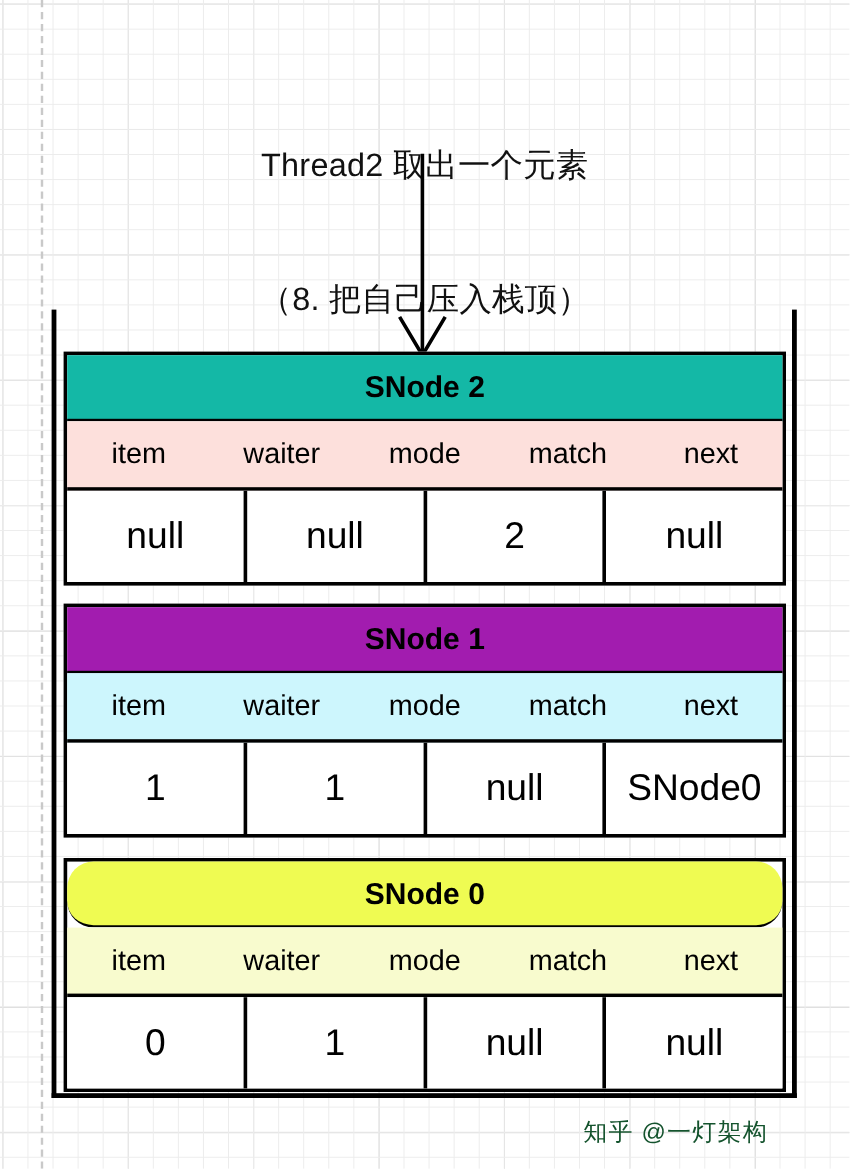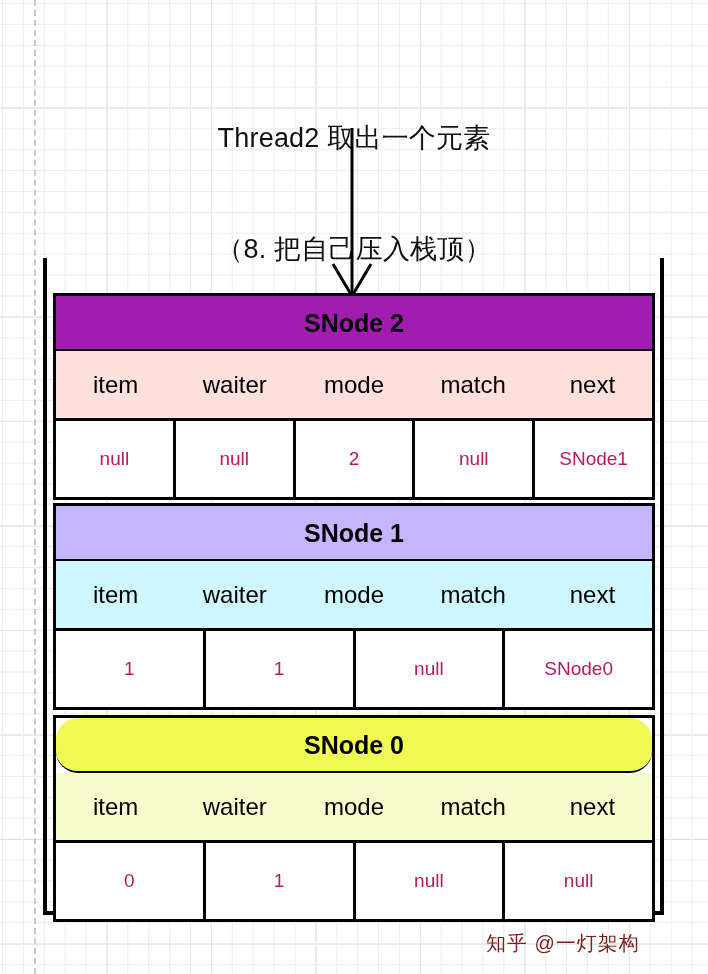--- a/index.html
+++ b/index.html
@@ -114,21 +114,21 @@
     line-height: 55px;
     text-align: center;
     font-size: 25px;
     font-weight: bold;
     color: #000000;
     border-bottom: 2px solid #000000;
     box-sizing: border-box;
   }
   .snode-fields {
     display: flex;
-    height: 70px;
+    height: 58px;
     box-sizing: border-box;
     border-bottom: 3px solid #000000;
   }
   .snode-fields .cell {
     flex: 1 1 0;
     display: flex;
     align-items: center;
     justify-content: center;
     font-size: 24px;
     color: #000000;
@@ -137,39 +137,39 @@
     display: flex;
     height: 76px;
     box-sizing: border-box;
     background: #ffffff;
   }
   .snode-values .cell {
     flex: 1 1 0;
     display: flex;
     align-items: center;
     justify-content: center;
-    font-size: 19px;
-    color: #be185d;
+    font-size: 31px;
+    color: #000000;
     border-right: 3px solid #000000;
     box-sizing: border-box;
   }
   .snode-values .cell:last-child { border-right: none; }
 
   
   #snode-2 { top: 35px; }
   #snode-1 { top: 245px; }
   #snode-0 { top: 457px; }
 
   
   #watermark {
     position: absolute;
     left: 486px;
     top: 930px;
     font-size: 20px;
-    color: #7f1d1d;
+    color: #14532d;
     letter-spacing: 1px;
     white-space: pre;
   }
 </style>
 </head>
 <body>
 
 <div id="grid-background"></div>
 <div id="margin-guide"></div>
 
@@ -182,39 +182,38 @@
   <line x1="30" y1="0" x2="30" y2="168" stroke="#000000" stroke-width="3"></line>
   <polyline points="11,136 30,168 49,136" fill="none" stroke="#000000" stroke-width="3"></polyline>
 </svg>
 
 <div id="stack-container">
   <div id="stack-wall-left"></div>
   <div id="stack-wall-right"></div>
   <div id="stack-floor"></div>
 
   <div class="snode" id="snode-2">
-    <div class="snode-title" style="background: #a21caf;">SNode 2</div>
+    <div class="snode-title" style="background: #14b8a6;">SNode 2</div>
     <div class="snode-fields" style="background: rgb(253, 224, 220);">
       <div class="cell">item</div>
       <div class="cell">waiter</div>
       <div class="cell">mode</div>
       <div class="cell">match</div>
       <div class="cell">next</div>
     </div>
     <div class="snode-values">
       <div class="cell">null</div>
       <div class="cell">null</div>
       <div class="cell">2</div>
       <div class="cell">null</div>
-      <div class="cell">SNode1</div>
     </div>
   </div>
 
   <div class="snode" id="snode-1">
-    <div class="snode-title" style="background: #c4b5fd;">SNode 1</div>
+    <div class="snode-title" style="background: #a21caf;">SNode 1</div>
     <div class="snode-fields" style="background: rgb(205, 246, 253);">
       <div class="cell">item</div>
       <div class="cell">waiter</div>
       <div class="cell">mode</div>
       <div class="cell">match</div>
       <div class="cell">next</div>
     </div>
     <div class="snode-values">
       <div class="cell">1</div>
       <div class="cell">1</div>

